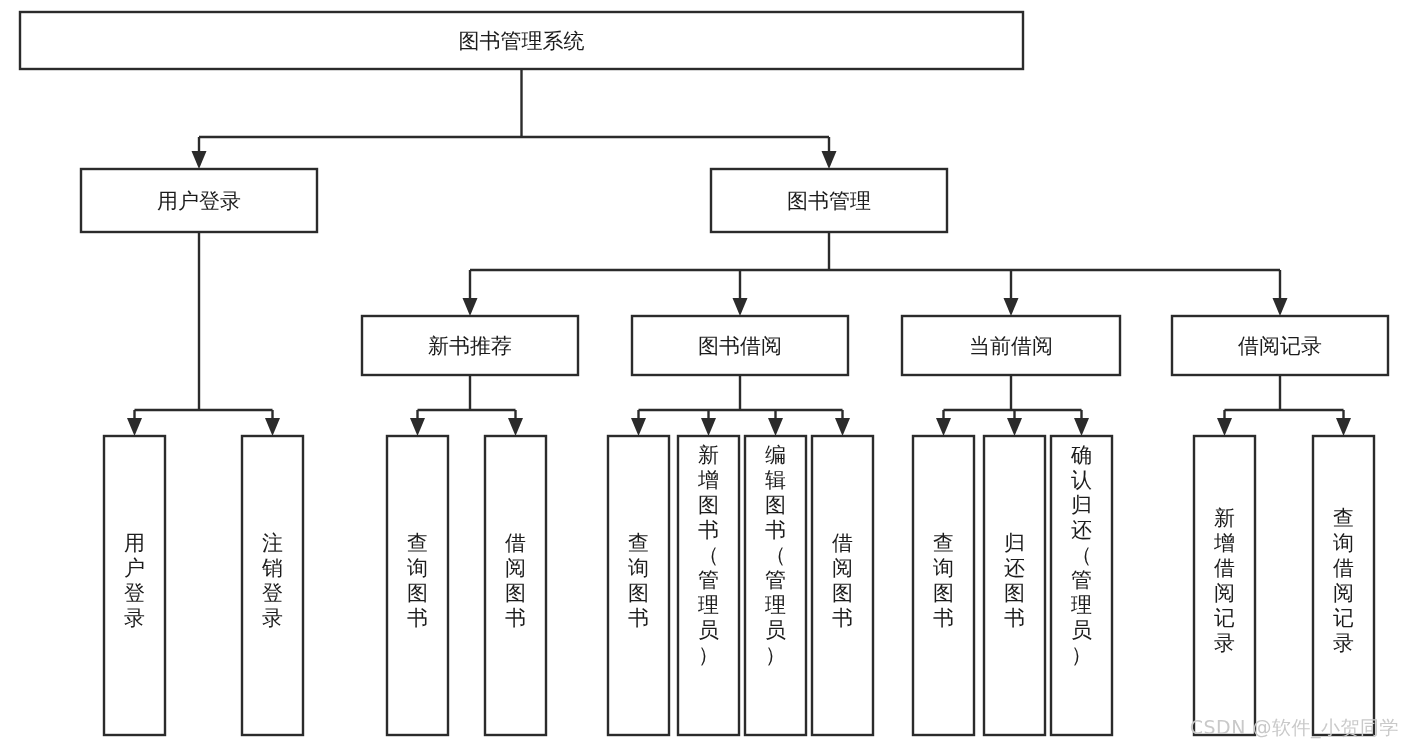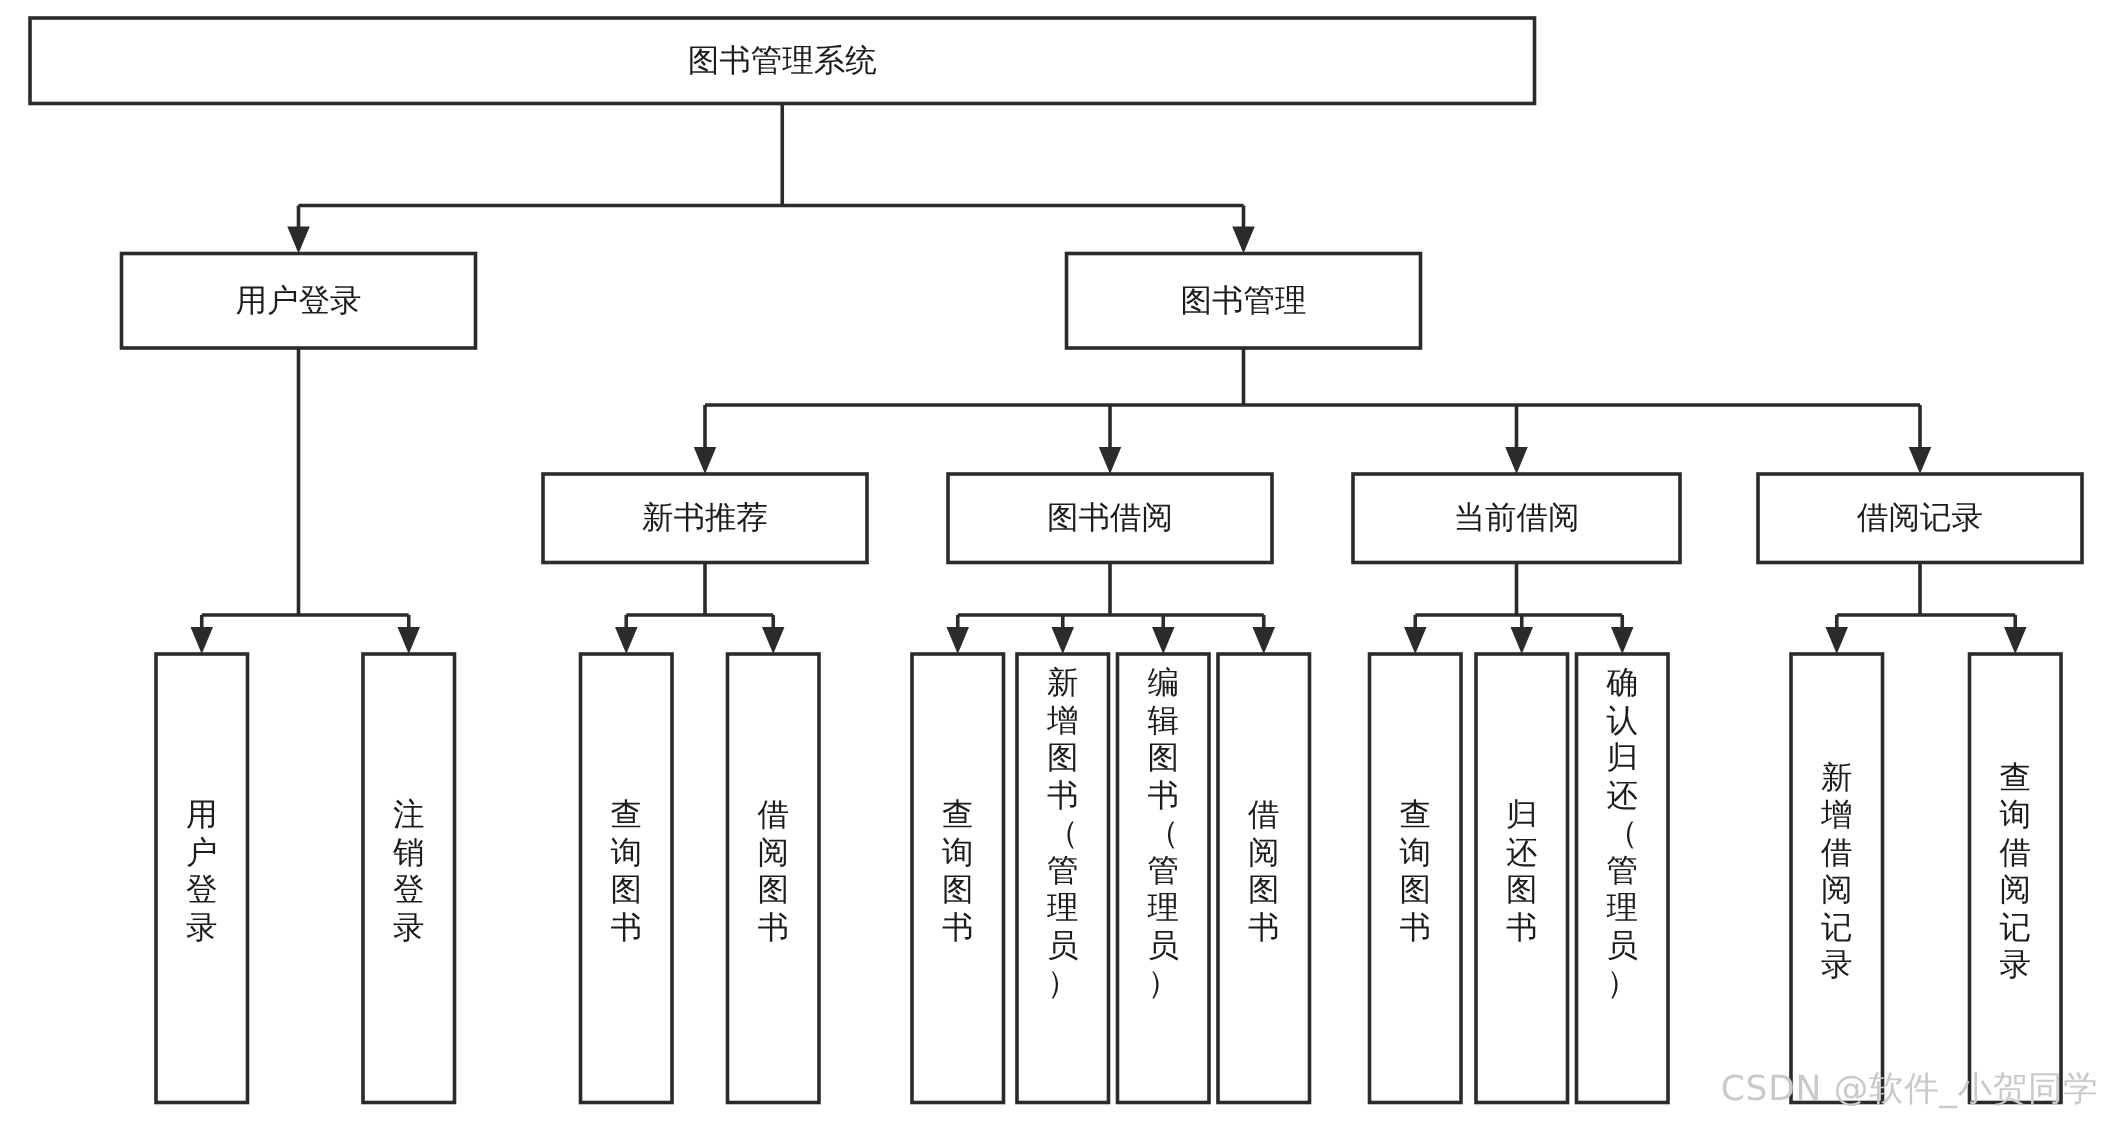--- a/index.html
+++ b/index.html
@@ -51,21 +51,21 @@
   }
   .arrow-head {
     fill: #2b2b2b;
     stroke: none;
   }
   .watermark-text {
     position: absolute;
     right: 6px;
     bottom: 6px;
     font-family: "DejaVu Sans", "Liberation Sans", sans-serif;
-    font-size: 23px;
+    font-size: 19px;
     color: #c9c9c9;
     letter-spacing: 0.5px;
     white-space: nowrap;
     pointer-events: none;
   }
 </style>
 </head>
 <body>
 
 <div id="diagram-root">

